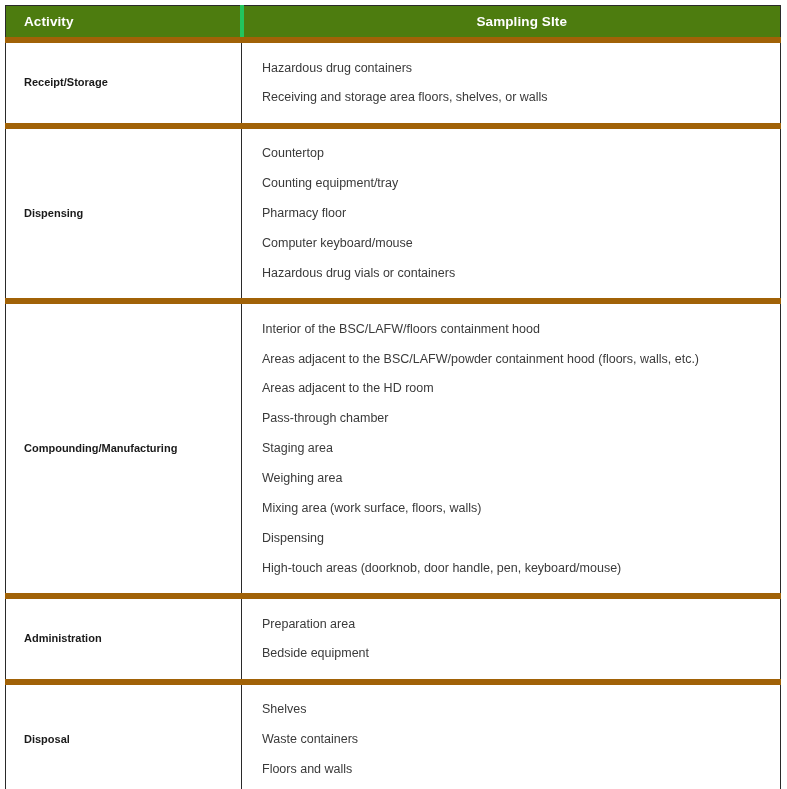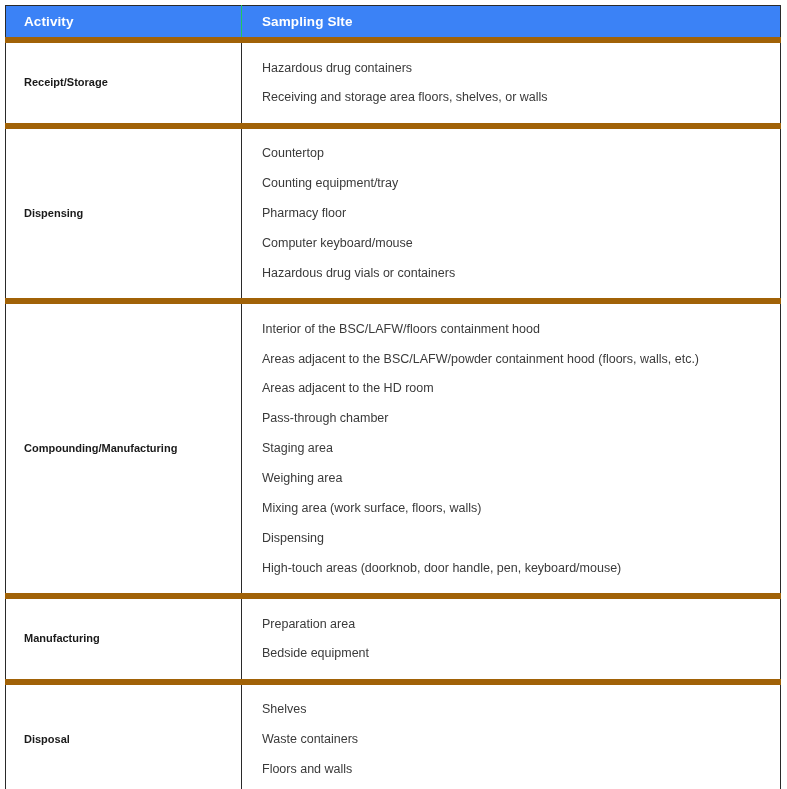--- a/index.html
+++ b/index.html
@@ -28,34 +28,35 @@
     width: 775px;
     border-collapse: collapse;
     table-layout: fixed;
     border: 1px solid #2a2a2a;
   }
 
   table.sampling-table col.col-activity { width: 236px; }
   table.sampling-table col.col-site     { width: 539px; }
 
   thead th {
-    background: #3b82f6;
+    background: #4d7c0f;
     color: #ffffff;
     font-size: 13.5px;
     font-weight: bold;
     text-align: left;
     padding: 8px 0 8px 18px;
     height: 31px;
     box-sizing: border-box;
     border: none;
     letter-spacing: 0.1px;
   }
   thead th.th-site {
     padding-left: 20px;
-    border-left: 1px solid #22c55e;
+    border-left: 4px solid #22c55e;
+    text-align: center;
   }
 
   tbody td {
     border-top: 6px solid #a16207;
     vertical-align: middle;
     box-sizing: border-box;
   }
 
   td.activity-cell {
     padding: 6px 6px 6px 18px;
@@ -131,21 +132,21 @@
               <li>Pass-through chamber</li>
               <li>Staging area</li>
               <li>Weighing area</li>
               <li>Mixing area (work surface, floors, walls)</li>
               <li>Dispensing</li>
               <li>High-touch areas (doorknob, door handle, pen, keyboard/mouse)</li>
             </ul>
           </td>
         </tr>
         <tr>
-          <td class="activity-cell">Manufacturing</td>
+          <td class="activity-cell">Administration</td>
           <td class="site-cell">
             <ul class="site-list">
               <li>Preparation area</li>
               <li>Bedside equipment</li>
             </ul>
           </td>
         </tr>
         <tr>
           <td class="activity-cell">Disposal</td>
           <td class="site-cell">

